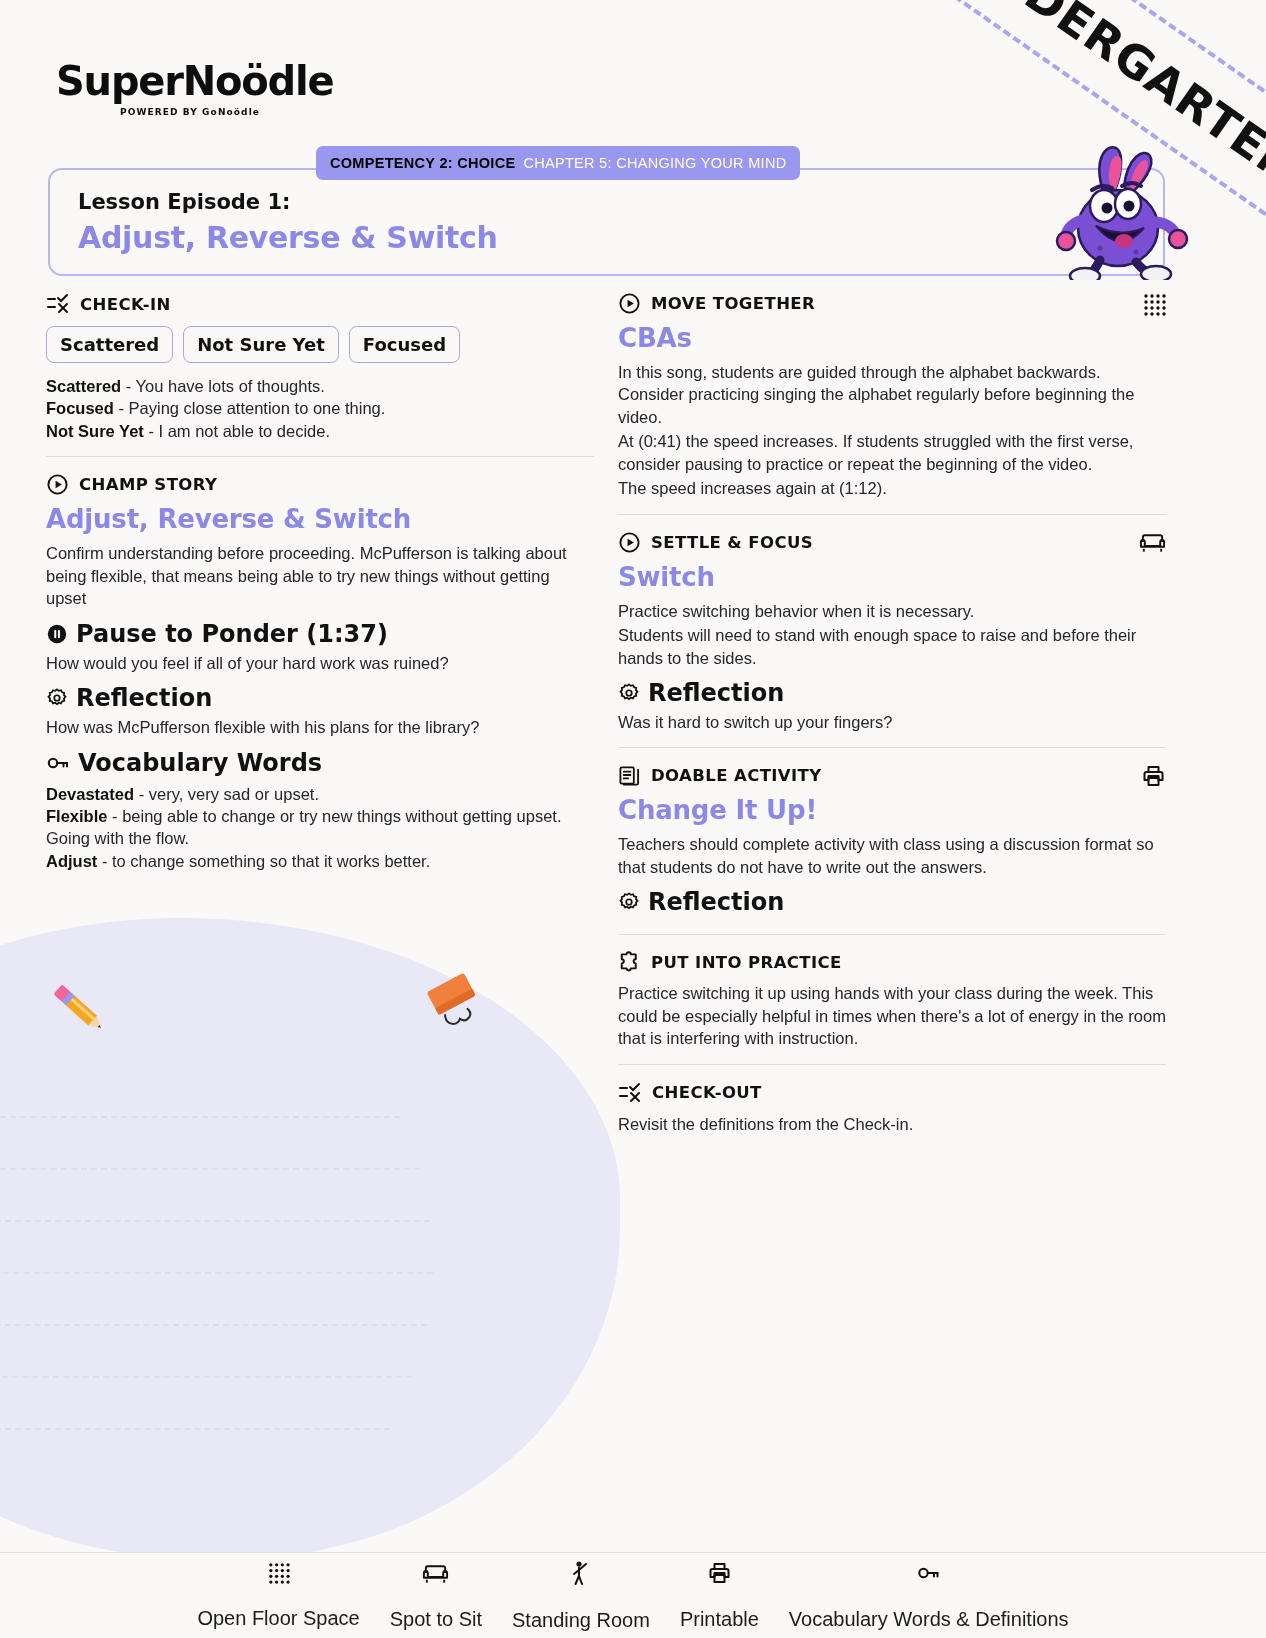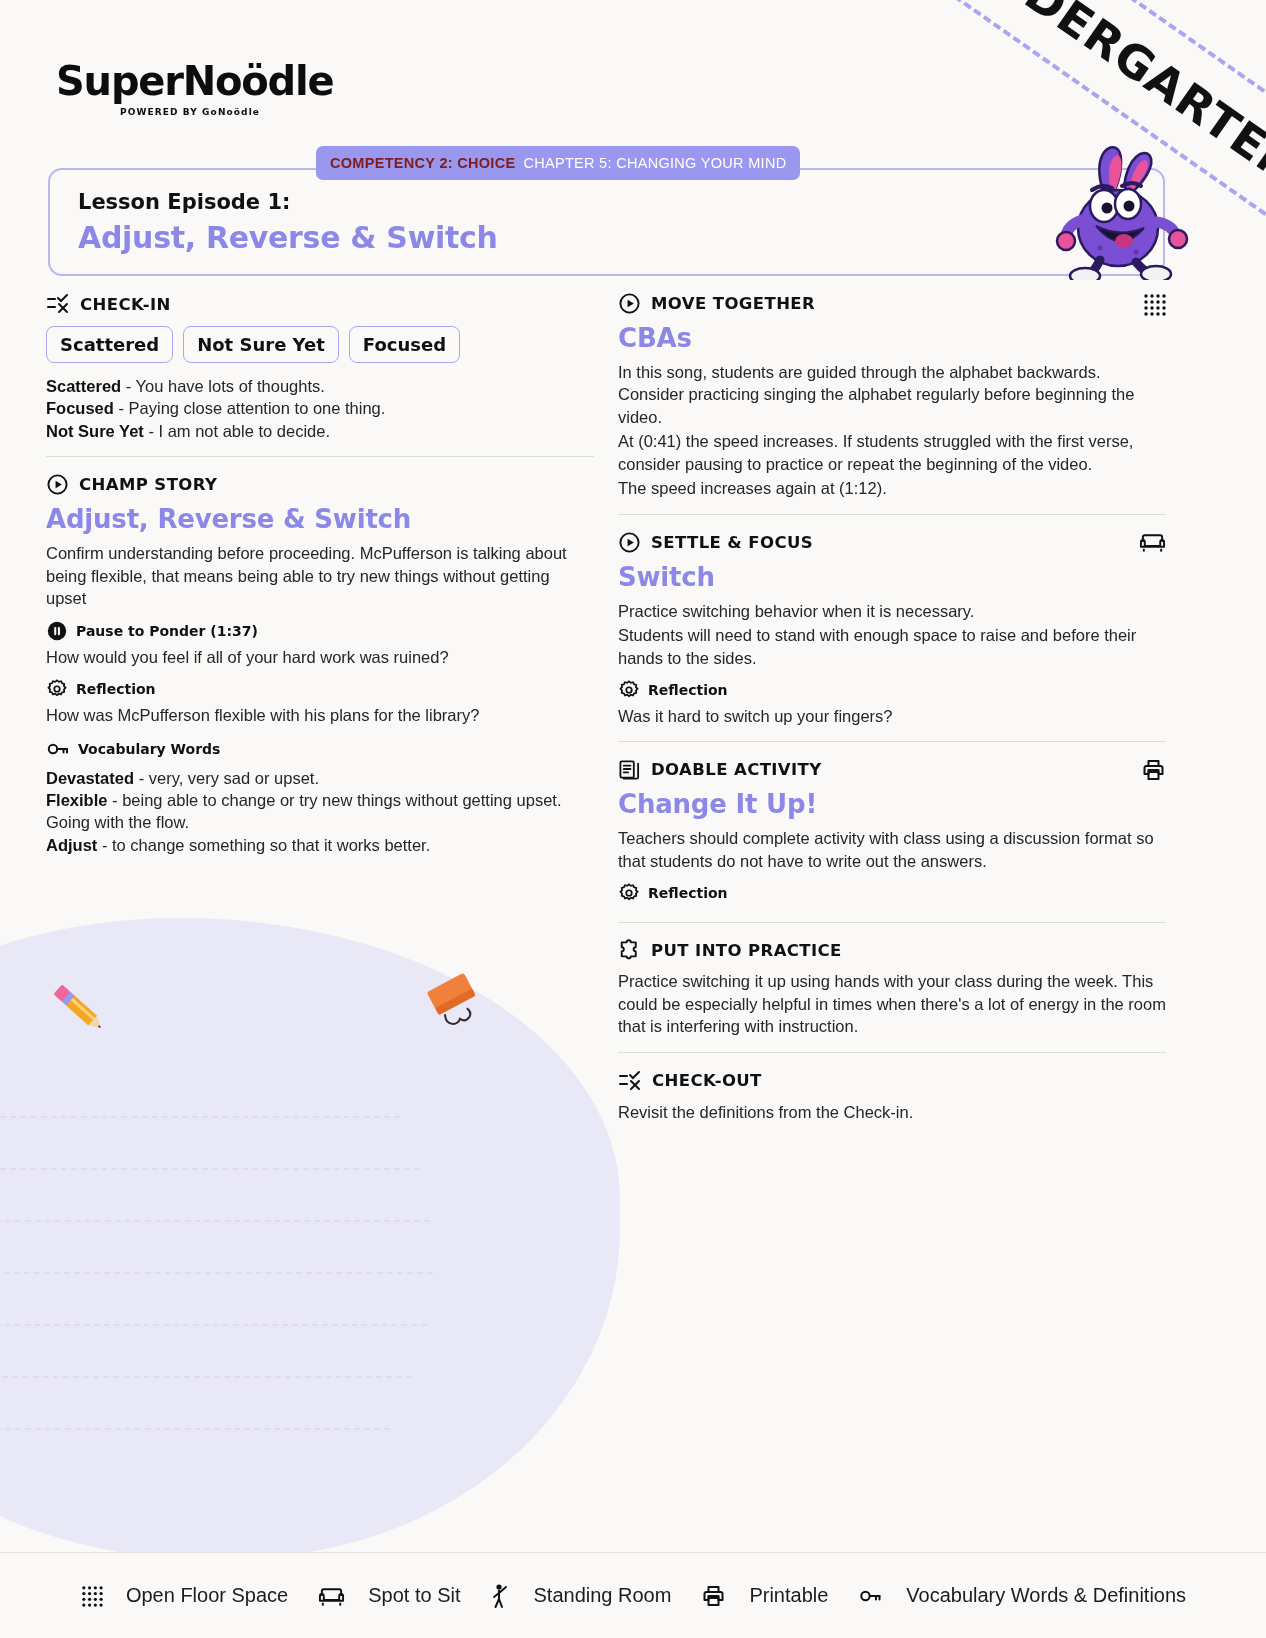--- a/index.html
+++ b/index.html
@@ -106,21 +106,21 @@
     height: 34px;
     background: #9a97ee;
     border-radius: 7px;
     display: flex;
     align-items: center;
     padding: 0 14px;
     z-index: 6;
     white-space: nowrap;
   }
   .competency-pill .c-strong {
-    color: #7f1d1d; font-size: 14.5px; font-weight: 700; letter-spacing: 0.3px;
+    color: #000000; font-size: 14.5px; font-weight: 700; letter-spacing: 0.3px;
   }
   .competency-pill .c-light {
     color: #fff; font-size: 14.5px; font-weight: 400; letter-spacing: 0.3px; margin-left: 8px;
   }
   .lesson-eyebrow {
     position: absolute; left: 78px; top: 190px;
     font-size: 21px; font-weight: 700; color: #111;
     font-family: "DejaVu Sans", sans-serif; z-index: 6;
   }
   .lesson-title {
@@ -173,21 +173,21 @@
     line-height: 1.36;
     color: #25252a;
   }
   .body-text + .body-text { margin-top: 2px; }
 
   .sub-head {
     display: flex; align-items: center; gap: 8px;
     margin: 10px 0 4px;
   }
   .sub-head-label {
-    font-size: 14px; font-weight: 700; color: #111;
+    font-size: 24px; font-weight: 700; color: #111;
     font-family: "DejaVu Sans", sans-serif;
   }
 
   .defs { margin-top: 6px; }
   .def-line { font-size: 16.5px; line-height: 1.36; color: #25252a; }
   .def-line b { font-weight: 700; color: #111; }
 
   
   .pill-row { display: flex; gap: 10px; margin: 10px 0 12px; }
   .pill {
@@ -208,21 +208,21 @@
     width: 1266px;
     height: 86px;
     background: #faf9f7;
     border-top: 1px solid #e2e1de;
     display: flex;
     align-items: center;
     justify-content: center;
     gap: 30px;
     z-index: 10;
   }
-  .legend-item { display: flex; align-items: center; gap: 23px; }
+  .legend-item { display: flex; align-items: center; gap: 23px; flex-direction: column; }
   .legend-label { font-size: 20px; color: #1c1c1c; }
 
   svg { display: block; }
 </style>
 </head>
 <body>
 
 <div class="page">
 
   <div class="blob">

